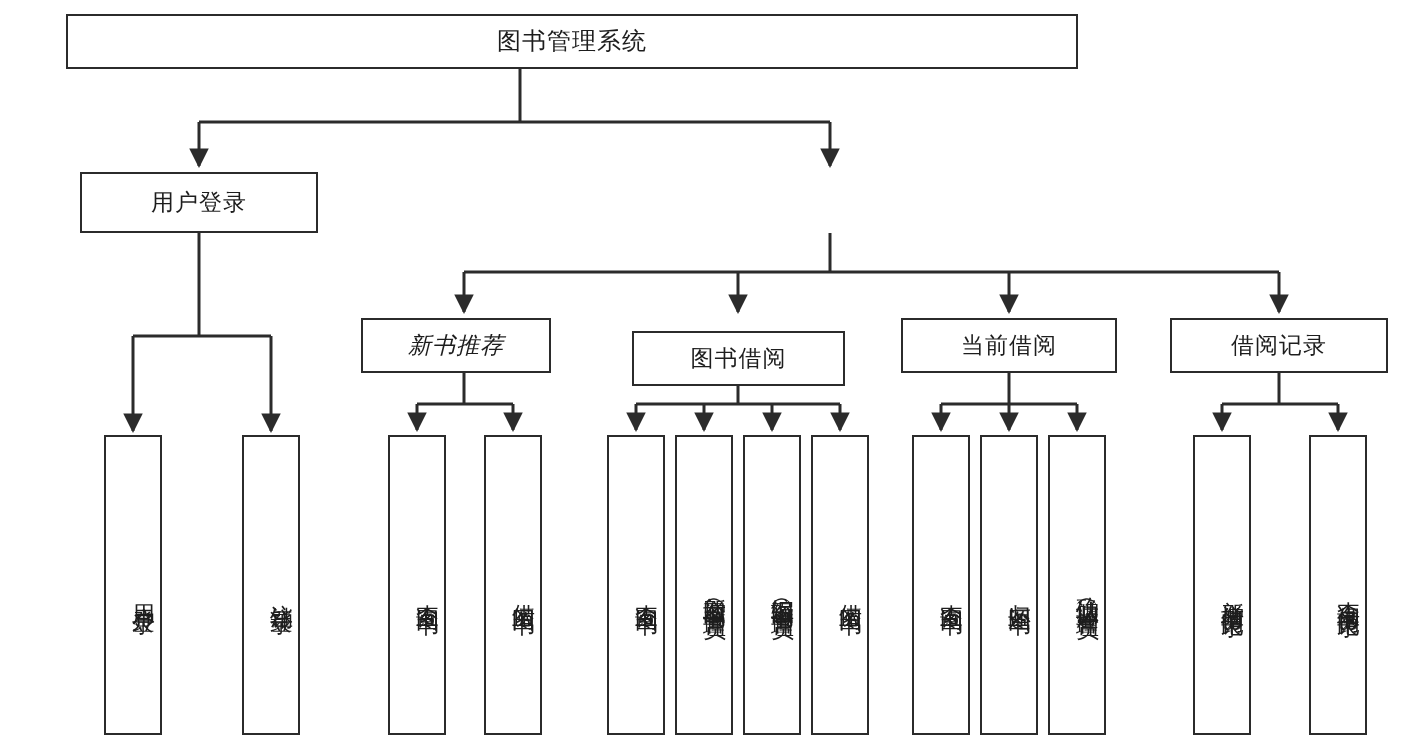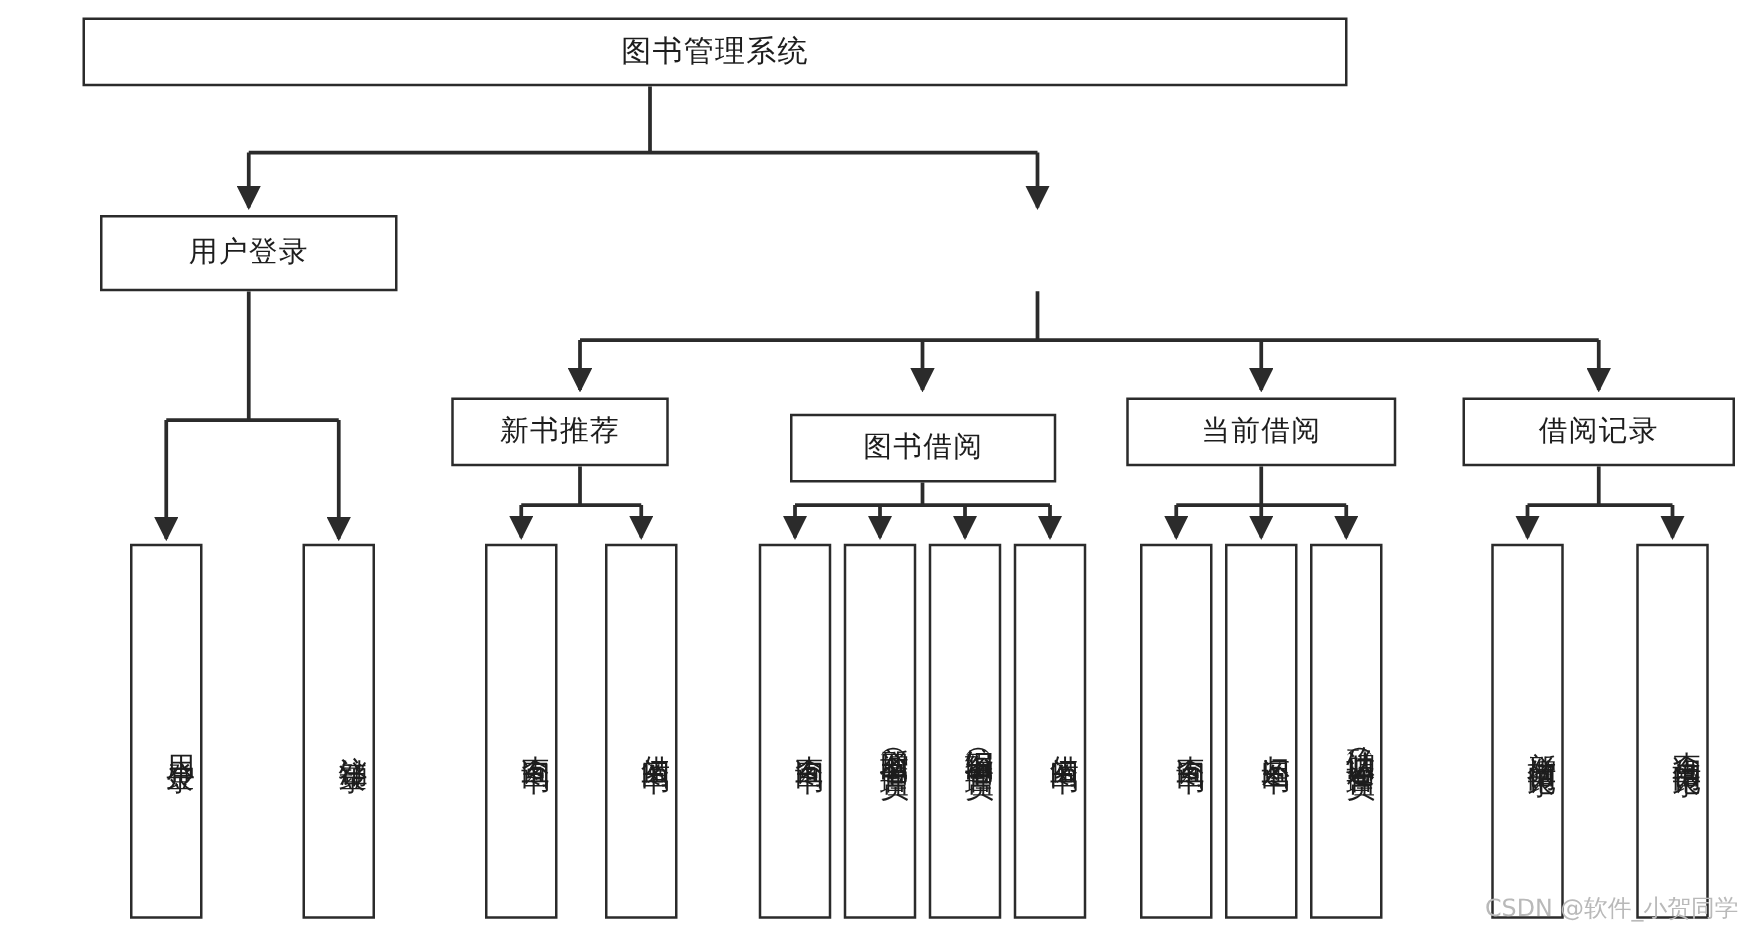--- a/index.html
+++ b/index.html
@@ -124,21 +124,21 @@
   </svg>
 
   <div class="node horiz root" style="left:18px; top:14px; width:1012px; height:55px;margin-left:48px;">
     <span>图书管理系统</span>
   </div>
 
   <div class="node horiz" style="left:80px; top:172px; width:238px; height:61px;">
     <span>用户登录</span>
   </div>
 
-  <div class="node horiz" style="left:361px; top:318px; width:174px; height:55px;">
+  <div class="node horiz" style="left:361px; top:318px; width:190px; height:55px;font-style:italic;">
     <span>新书推荐</span>
   </div>
   <div class="node horiz" style="left:632px; top:318px; width:213px; height:55px;margin-top:13px;">
     <span>图书借阅</span>
   </div>
   <div class="node horiz" style="left:901px; top:318px; width:216px; height:55px;">
     <span>当前借阅</span>
   </div>
   <div class="node horiz" style="left:1170px; top:318px; width:218px; height:55px;">
     <span>借阅记录</span>
@@ -181,15 +181,14 @@
     <span class="vlabel">确认归还（管理员）</span>
   </div>
 
   <div class="node vert" style="left:1193px; top:435px; width:58px; height:300px;">
     <span class="vlabel">新增借阅记录</span>
   </div>
   <div class="node vert" style="left:1309px; top:435px; width:58px; height:300px;">
     <span class="vlabel">查询借阅记录</span>
   </div>
 
-  <div class="watermark">CSDN @软件_小贺同学</div>
 
 </div>
 
 </body></html>

